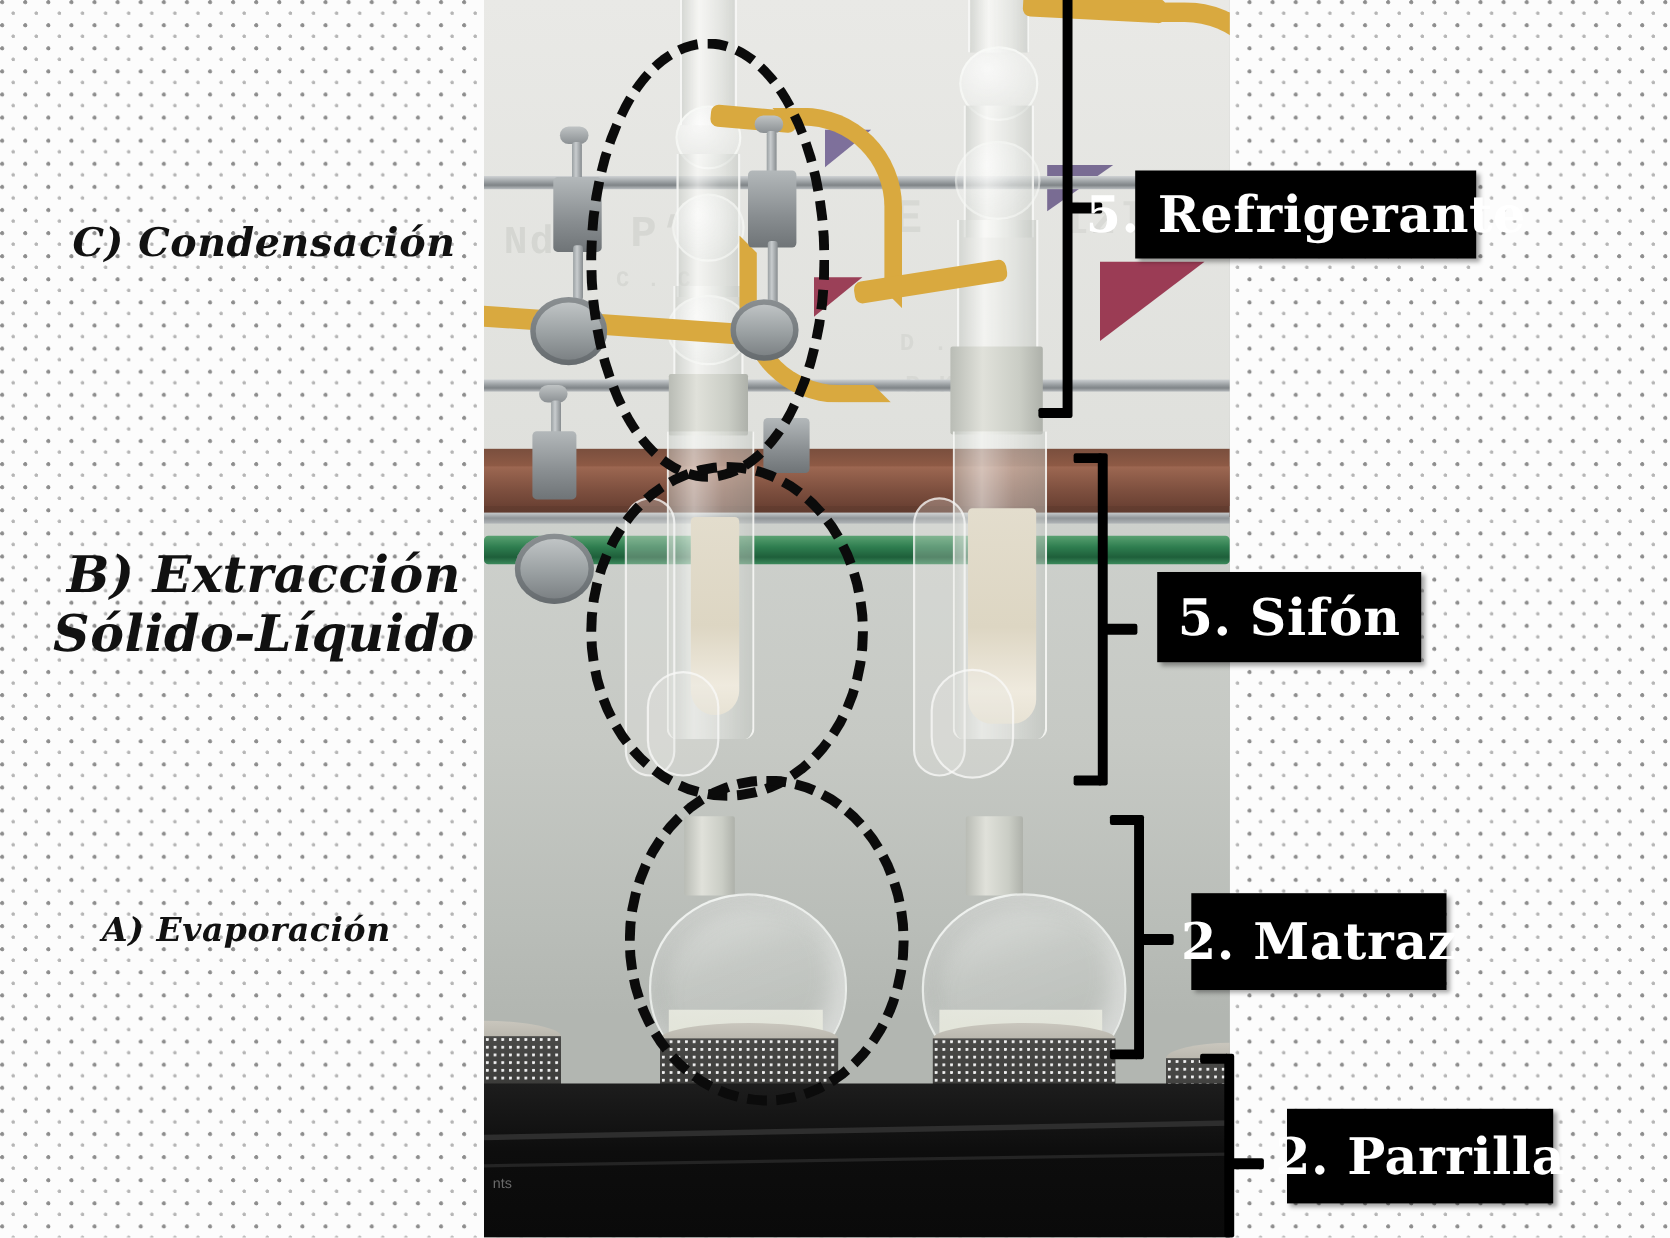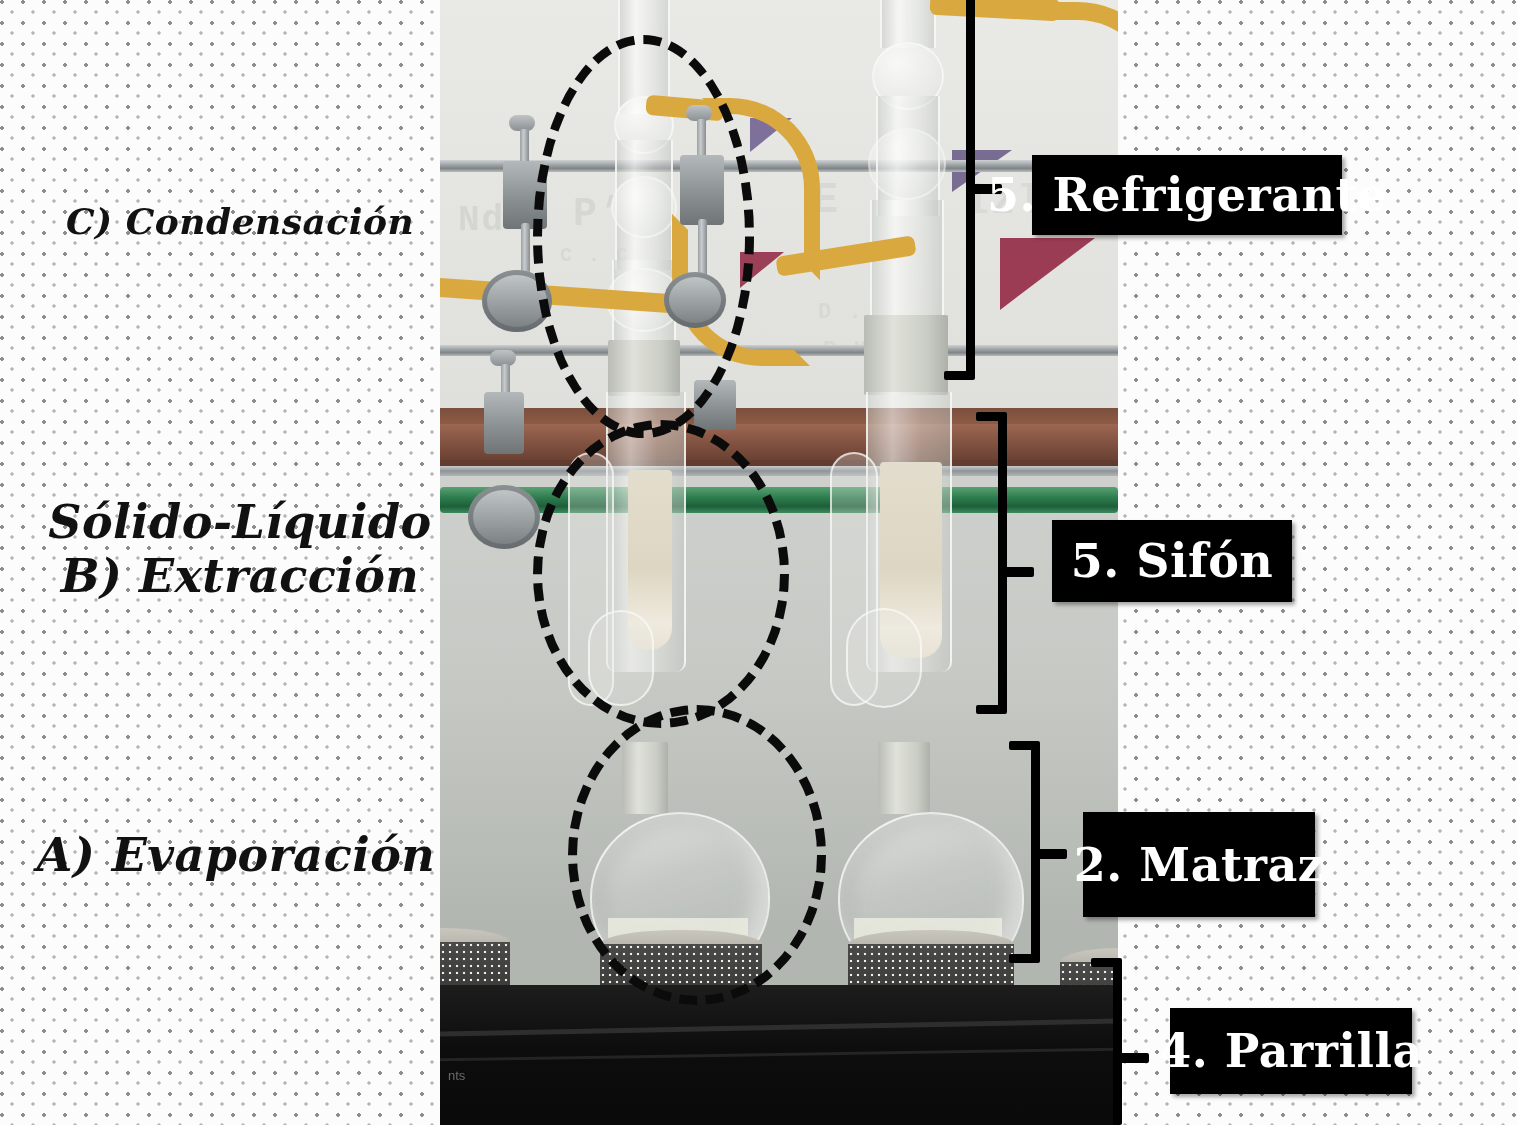--- a/index.html
+++ b/index.html
@@ -259,25 +259,25 @@
 
 <div class="ellipse" style="left:533px;top:35px;width:203px;height:385px"></div>
 <div class="ellipse" style="left:533px;top:420px;width:238px;height:290px"></div>
 <div class="ellipse" style="left:568px;top:705px;width:240px;height:282px"></div>
 
 <div class="proc" style="left:40px;top:200px;width:400px;font-size:36px">
   <div>C) Condensación</div>
 </div>
 
 <div class="proc" style="left:40px;top:495px;width:400px;font-size:46px">
+  <div>B) Extracción</div>
   <div>Sólido-Líquido</div>
-  <div>B) Extracción</div>
-</div>
-
-<div class="proc" style="left:36px;top:828px;width:400px;font-size:46px">
+</div>
+
+<div class="proc" style="left:24px;top:828px;width:400px;font-size:30px">
   <div>A) Evaporación</div>
 </div>
 
 <div class="bracket" style="left:966px;top:-2px;width:9px;height:382px">
   <div class="vline"></div>
   <div class="cap capBot"></div>
   <div class="tick" style="top:186px"></div>
 </div>
 
 <div class="bracket" style="left:998px;top:412px;width:9px;height:302px">
@@ -301,19 +301,19 @@
 </div>
 
 <div class="callout" style="left:1032px;top:155px;width:310px;height:80px;font-size:46px">
   <span>5. Refrigerante</span>
 </div>
 
 <div class="callout" style="left:1052px;top:520px;width:240px;height:82px;font-size:46px">
   <span>5. Sifón</span>
 </div>
 
-<div class="callout" style="left:1083px;top:812px;width:232px;height:105px;font-size:46px">
+<div class="callout" style="left:1083px;top:812px;width:232px;height:88px;font-size:46px">
   <span>2. Matraz</span>
 </div>
 
 <div class="callout" style="left:1170px;top:1008px;width:242px;height:86px;font-size:46px">
-  <span>4. Parrilla</span>
+  <span>2. Parrilla</span>
 </div>
 
 </body></html>

